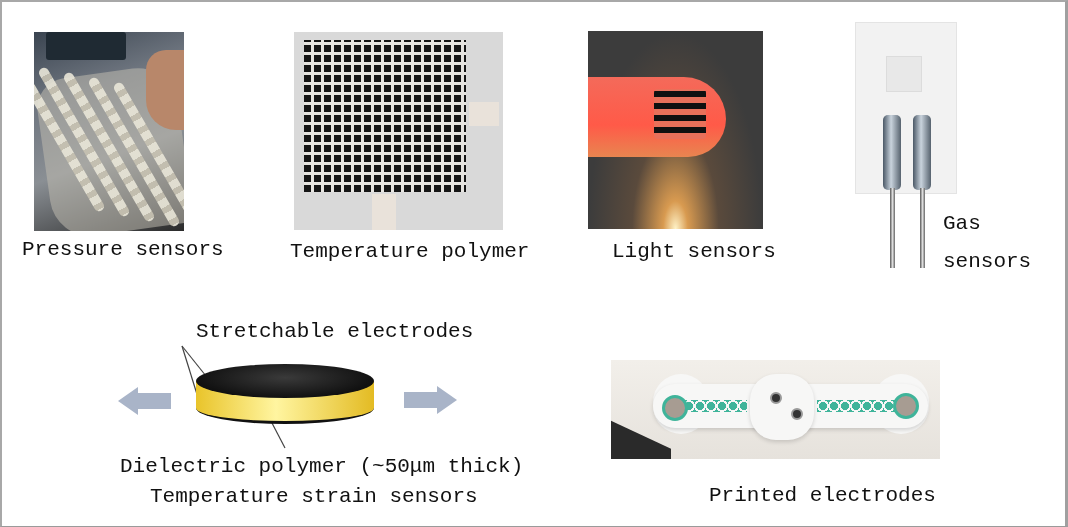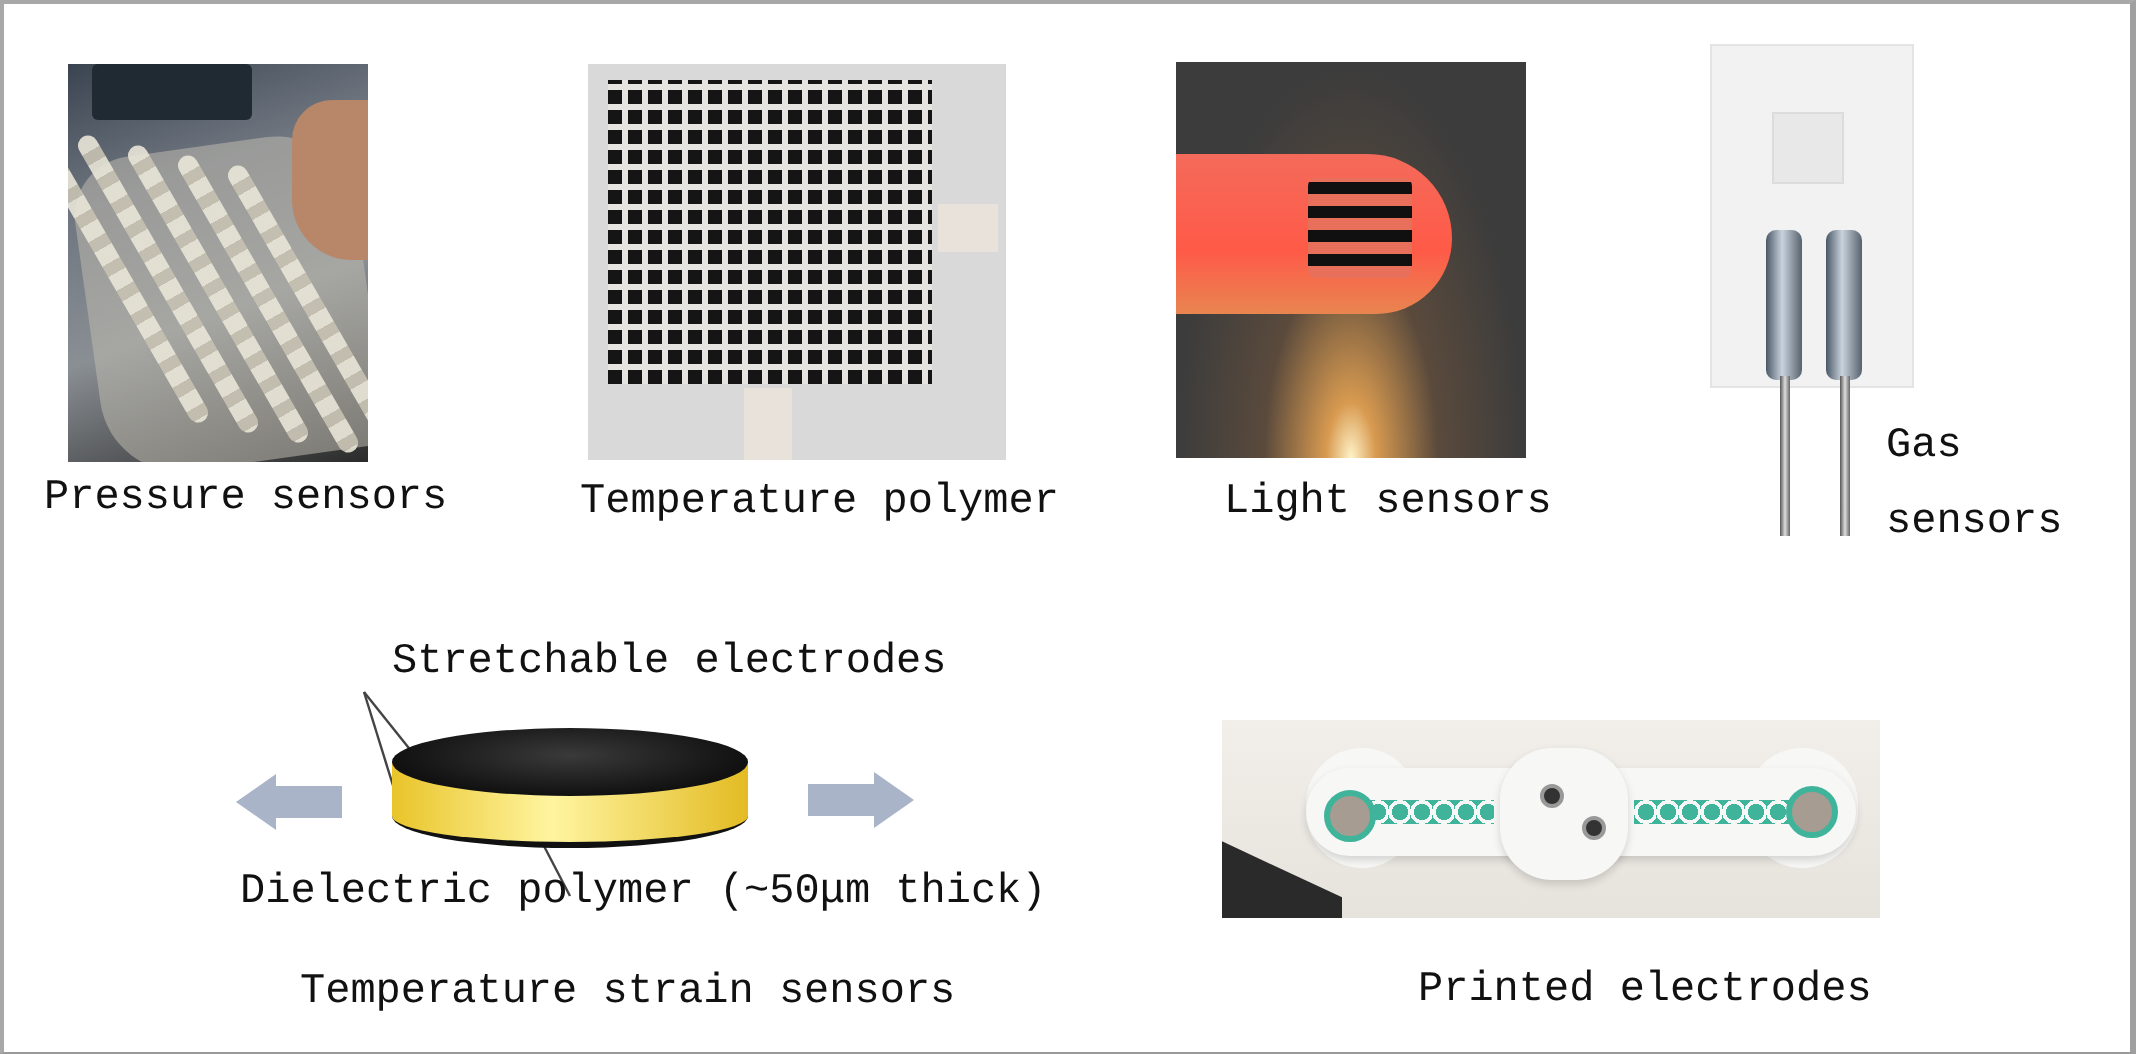--- a/index.html
+++ b/index.html
@@ -96,21 +96,21 @@
 
 <div class="arrow-body" style="left:135px;top:393px;width:36px;height:16px;"></div>
 <svg class="abs" style="left:118px;top:387px;" width="20" height="28">
   <polygon points="20,0 0,14 20,28" fill="#a9b4c8"></polygon>
 </svg>
 
 <div class="arrow-body" style="left:404px;top:392px;width:34px;height:16px;"></div>
 <svg class="abs" style="left:437px;top:386px;" width="20" height="28">
   <polygon points="0,0 20,14 0,28" fill="#a9b4c8"></polygon>
 </svg>
-<div class="label" style="left:120px;top:435px;text-align:center;">Dielectric polymer (~50μm thick)</div>
+<div class="label" style="left:120px;top:455px;text-align:center;">Dielectric polymer (~50μm thick)</div>
 <div class="label" style="left:150px;top:485px;">Temperature strain sensors</div>
 
 <div class="abs printed">
   <div class="shadow"></div>
   <div class="end" style="left:42px;"></div>
   <div class="end" style="left:262px;"></div>
   <div class="body"></div>
   <div class="hub"></div>
   <div class="serp" style="left:72px;width:64px;"></div>
   <div class="serp" style="left:206px;width:86px;"></div>

